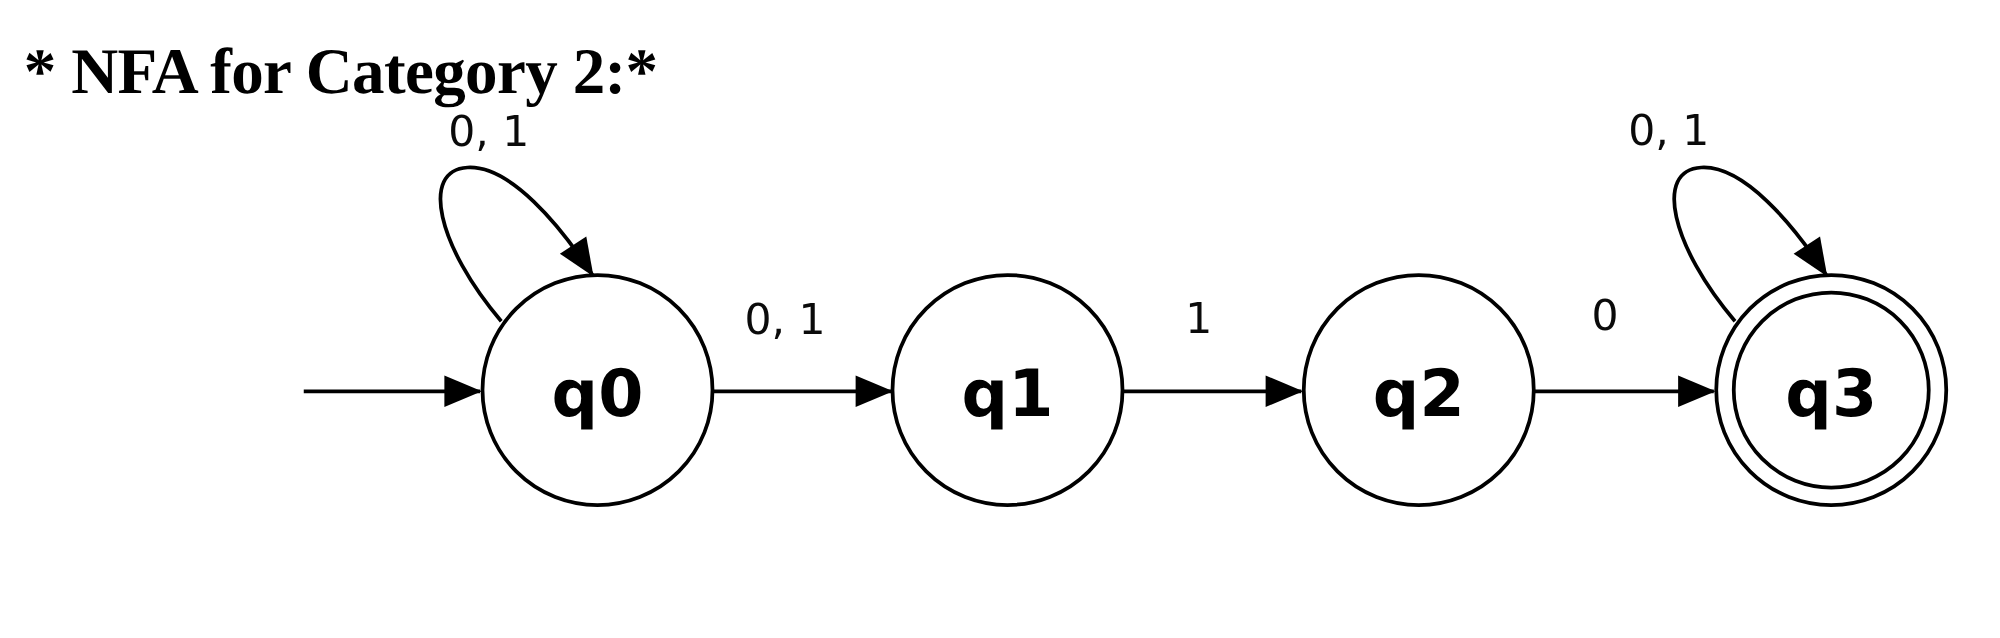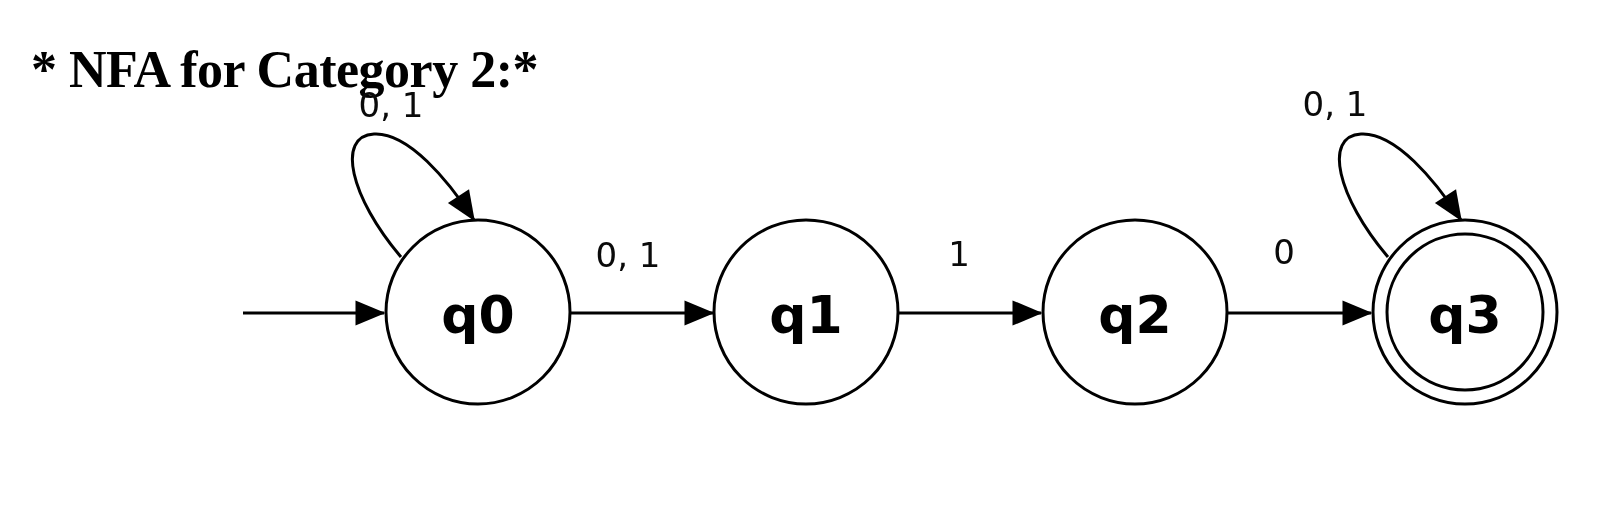--- a/index.html
+++ b/index.html
@@ -13,21 +13,21 @@
   .stage {
     position: relative;
     width: 1600px;
     height: 510px;
     background: #ffffff;
   }
   .title {
     position: absolute;
     top: 28px;
     left: 15px;
-    margin: 16px;
+    margin: 4px;
     font-family: "Liberation Serif", serif;
     font-weight: bold;
     font-size: 52px;
     line-height: 1;
     color: #000000;
     letter-spacing: -0.5px;
     white-space: pre;
   }
   svg.canvas {
     position: absolute;

